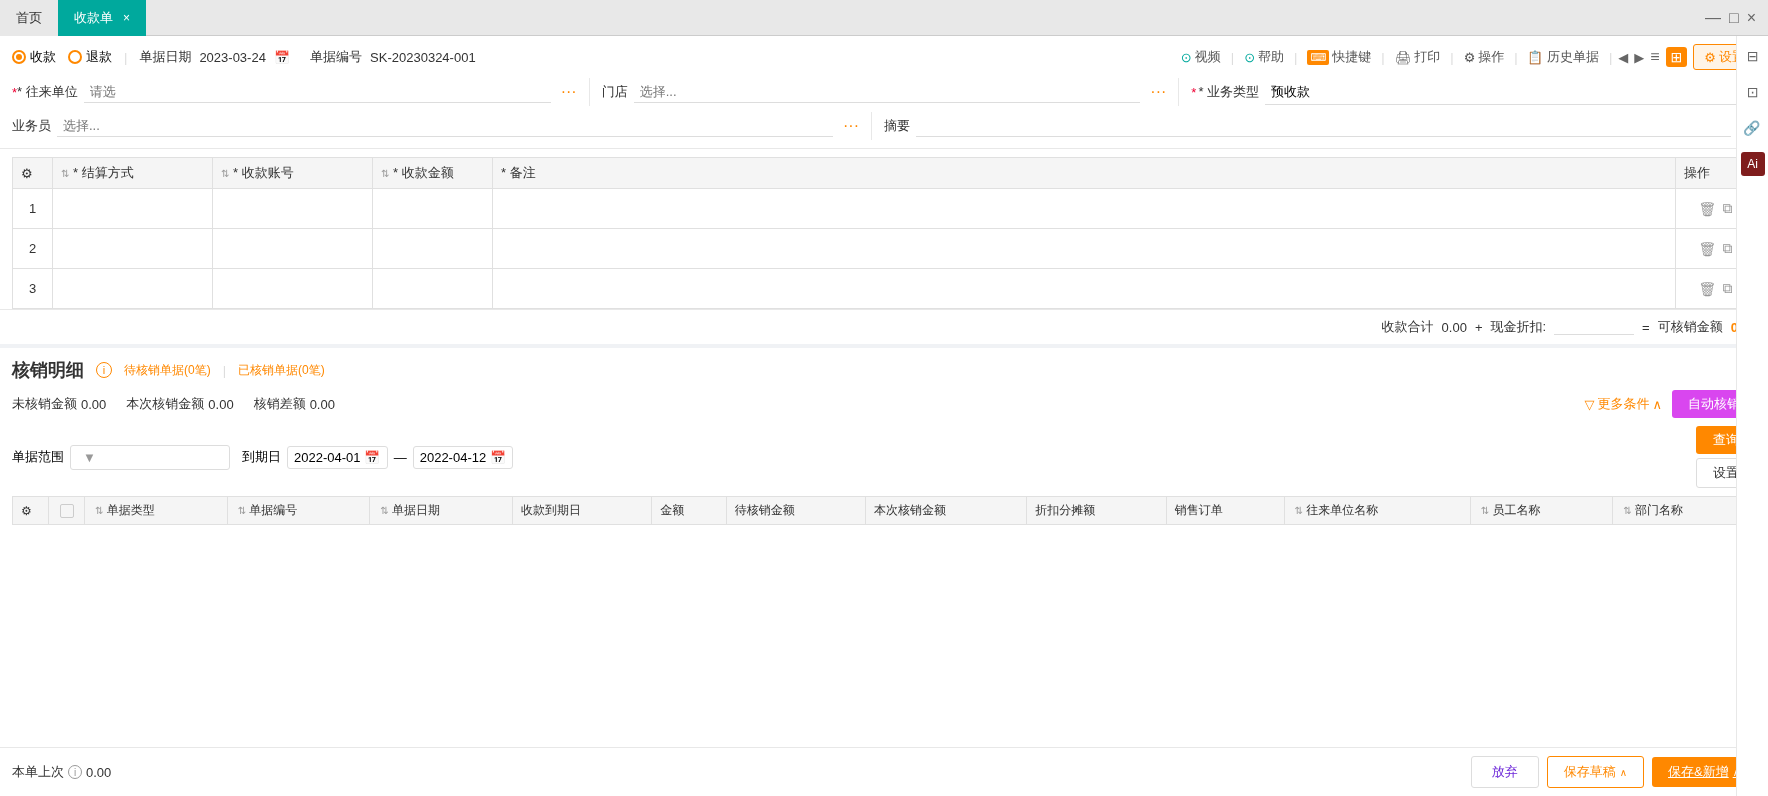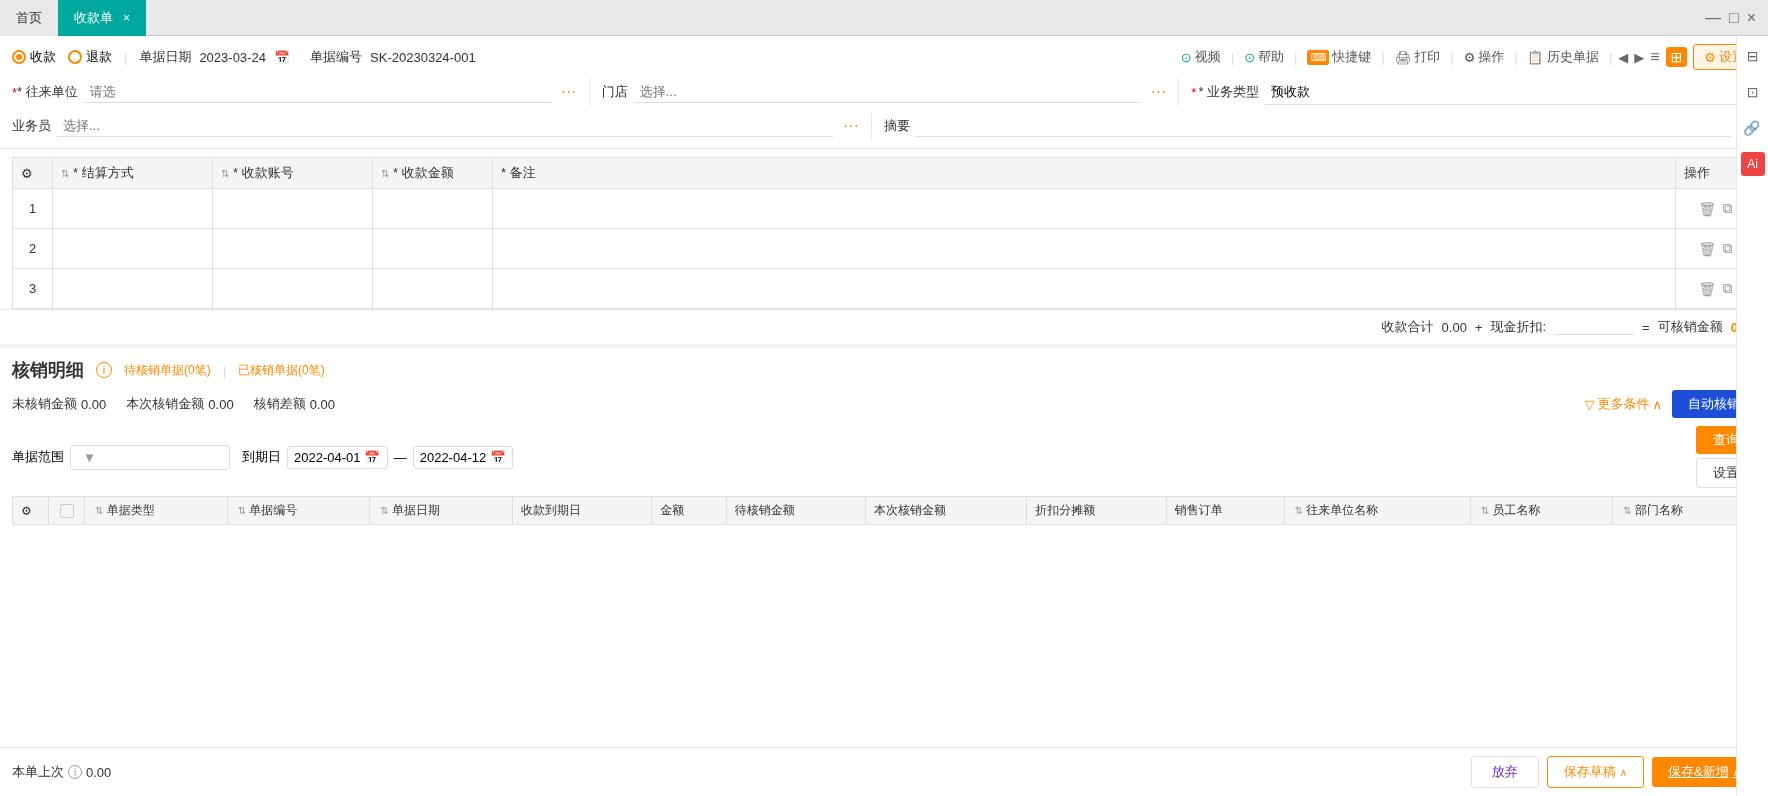--- a/index.html
+++ b/index.html
@@ -68,21 +68,21 @@
     .verify-header { display: flex; align-items: center; gap: 12px; margin-bottom: 8px; }
     .verify-title { font-size: 18px; font-weight: bold; color: #333; }
     .verify-info-icon { width: 16px; height: 16px; border-radius: 50%; border: 1px solid #ff8800; color: #ff8800; font-size: 11px; display: flex; align-items: center; justify-content: center; cursor: pointer; }
     .verify-tab { color: #ff8800; cursor: pointer; font-size: 12px; }
     .verify-stats { display: flex; align-items: center; gap: 20px; margin-bottom: 8px; color: #333; font-size: 12px; }
     .verify-stat-item { display: flex; align-items: center; gap: 4px; }
 
     
     .filter-row { display: flex; align-items: center; gap: 12px; margin-bottom: 8px; }
     .filter-more { color: #ff8800; cursor: pointer; display: flex; align-items: center; gap: 3px; font-size: 12px; }
-    .auto-clear-btn { background: #1d4ed8; color: #fff; border: none; padding: 5px 16px; border-radius: 3px; cursor: pointer; }
+    .auto-clear-btn { background: #d946ef; color: #fff; border: none; padding: 5px 16px; border-radius: 3px; cursor: pointer; }
     .query-btn { background: #ff8800; color: #fff; border: none; padding: 5px 16px; border-radius: 3px; cursor: pointer; }
     .set-btn { background: #fff; color: #333; border: 1px solid #ddd; padding: 5px 16px; border-radius: 3px; cursor: pointer; }
 
     
     .date-range { display: flex; align-items: center; gap: 6px; font-size: 12px; }
     .date-field { display: flex; align-items: center; gap: 4px; border: 1px solid #ddd; border-radius: 3px; padding: 3px 6px; }
     .date-cal-icon { color: #999; font-size: 13px; cursor: pointer; }
 
     
     .select-range { display: flex; align-items: center; gap: 6px; }
@@ -98,21 +98,21 @@
     .footer-left { display: flex; align-items: center; gap: 4px; color: #333; }
     .footer-info-icon { width: 14px; height: 14px; border-radius: 50%; border: 1px solid #999; color: #999; font-size: 10px; display: flex; align-items: center; justify-content: center; cursor: pointer; }
     .footer-right { display: flex; align-items: center; gap: 8px; }
     .btn-discard { background: #fff; color: #6d28d9; border: 1px solid #ddd; padding: 6px 20px; border-radius: 3px; cursor: pointer; }
     .btn-draft { background: #fff; color: #ff8800; border: 1px solid #ff8800; padding: 6px 16px; border-radius: 3px; cursor: pointer; display: flex; align-items: center; gap: 4px; }
     .btn-save-new { background: #ff8800; color: #fff; border: none; padding: 6px 16px; border-radius: 3px; cursor: pointer; display: flex; align-items: center; gap: 4px; text-decoration: underline; }
 
     
     .right-sidebar { position: fixed; right: 0; top: 36px; width: 32px; background: #fff; border-left: 1px solid #e8e8e8; display: flex; flex-direction: column; align-items: center; padding: 8px 0; gap: 12px; height: calc(796px - 36px); }
     .sidebar-icon { width: 24px; height: 24px; display: flex; align-items: center; justify-content: center; cursor: pointer; color: #666; font-size: 14px; }
-    .sidebar-icon-orange { background: #ef4444; color: #fff; border-radius: 3px; width: 24px; height: 24px; display: flex; align-items: center; justify-content: center; cursor: pointer; font-size: 12px; }
+    .sidebar-icon-orange { background: #7f1d1d; color: #fff; border-radius: 3px; width: 24px; height: 24px; display: flex; align-items: center; justify-content: center; cursor: pointer; font-size: 12px; }
 
     .checkbox-cell { display: flex; align-items: center; justify-content: center; }
     .checkbox { width: 14px; height: 14px; border: 1px solid #ccc; border-radius: 2px; cursor: pointer; }
   </style>
 </head>
 <body>
 
 <div class="tab-bar">
   <div class="tab-home">首页</div>
   <div class="tab-active">

